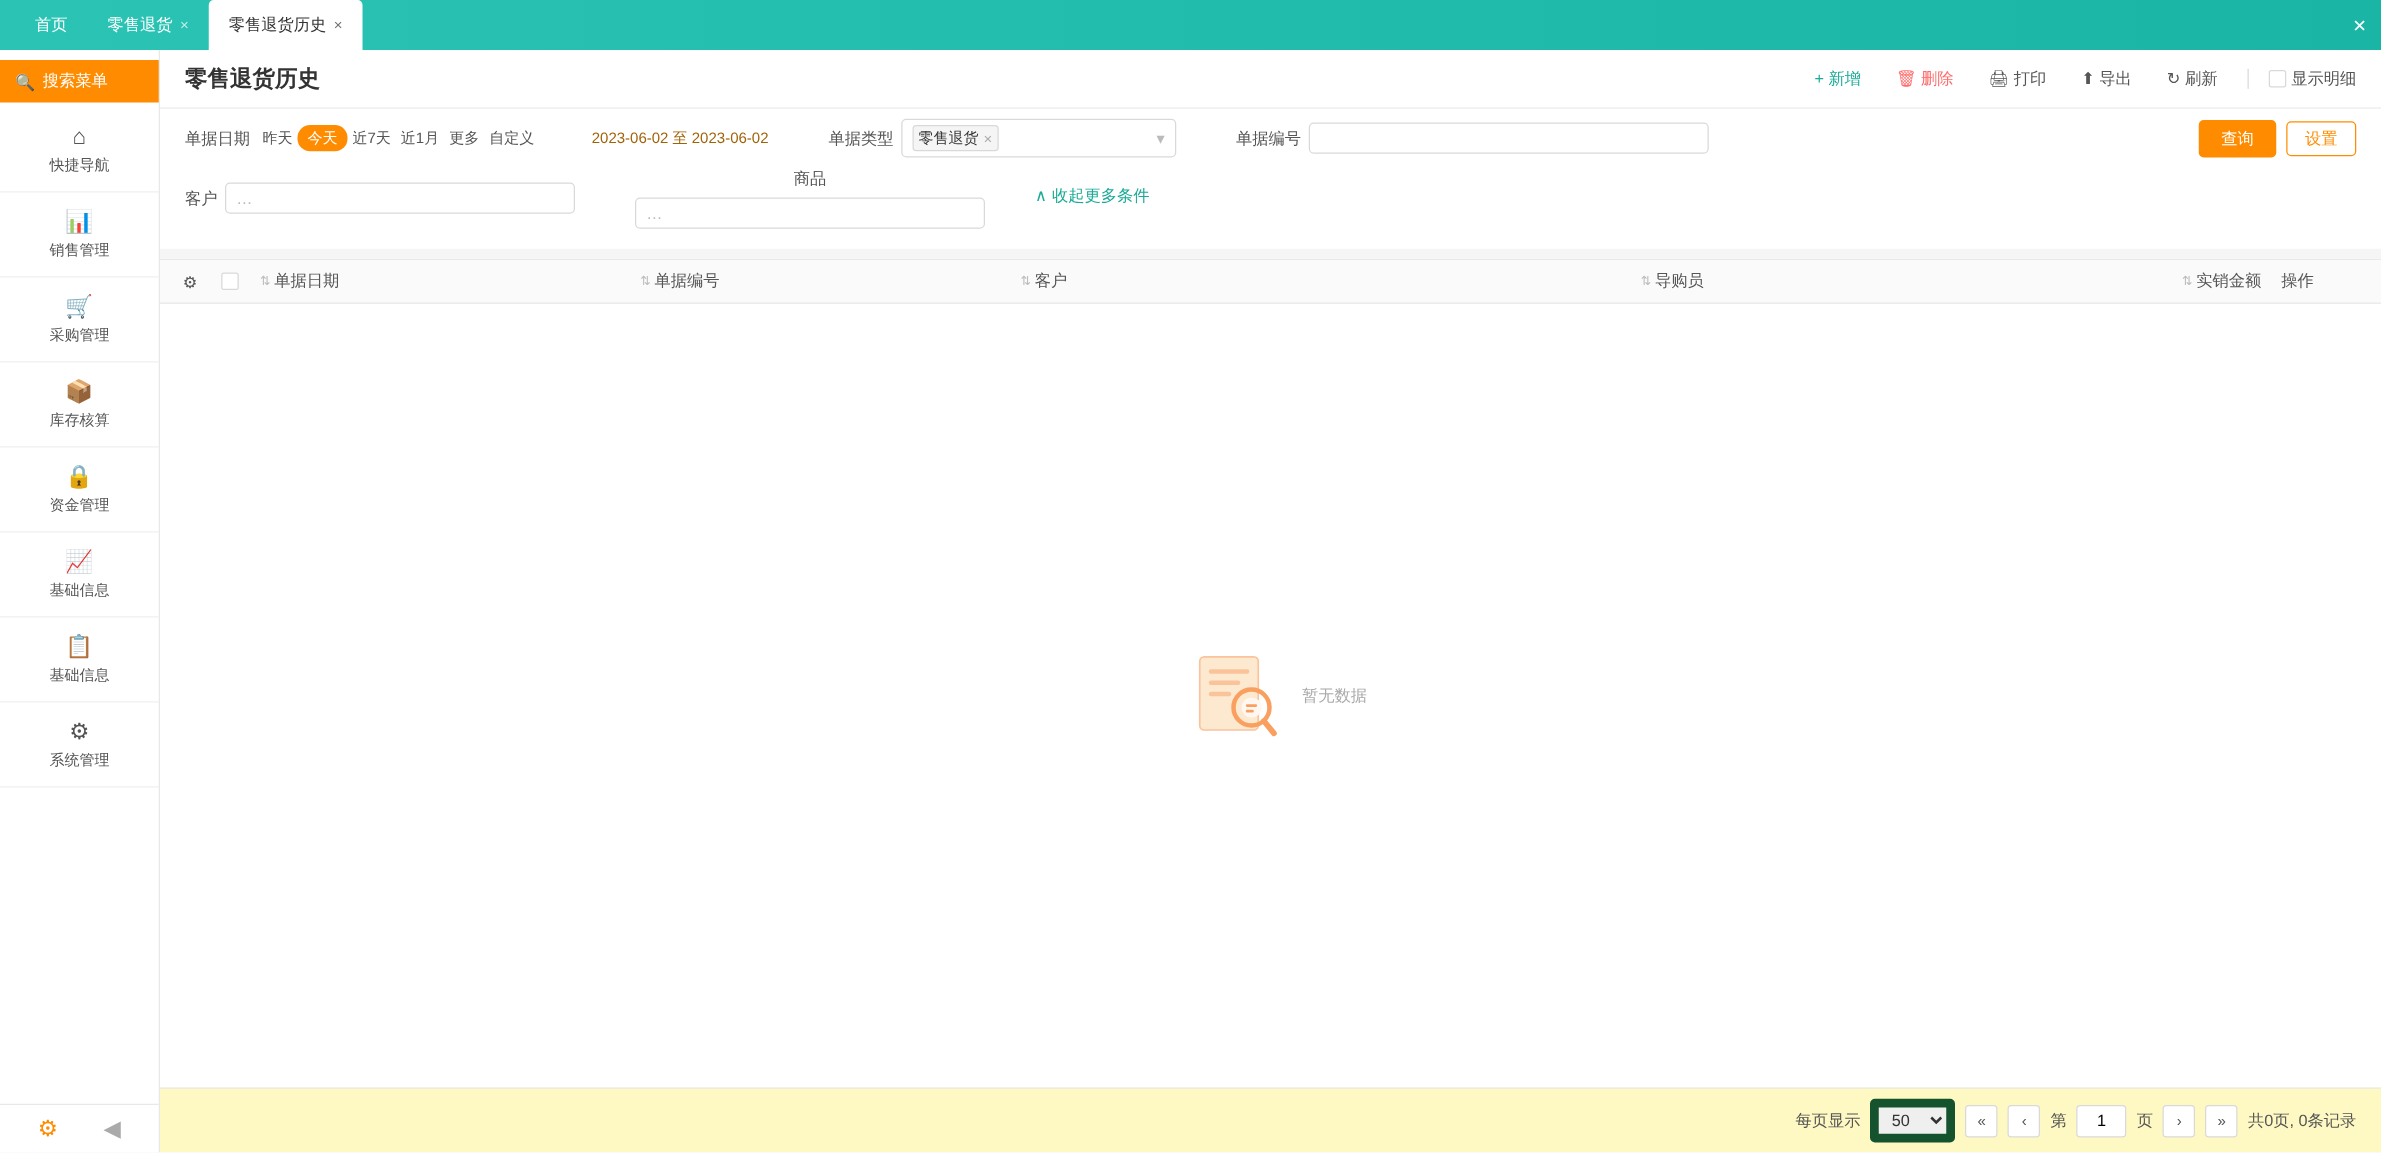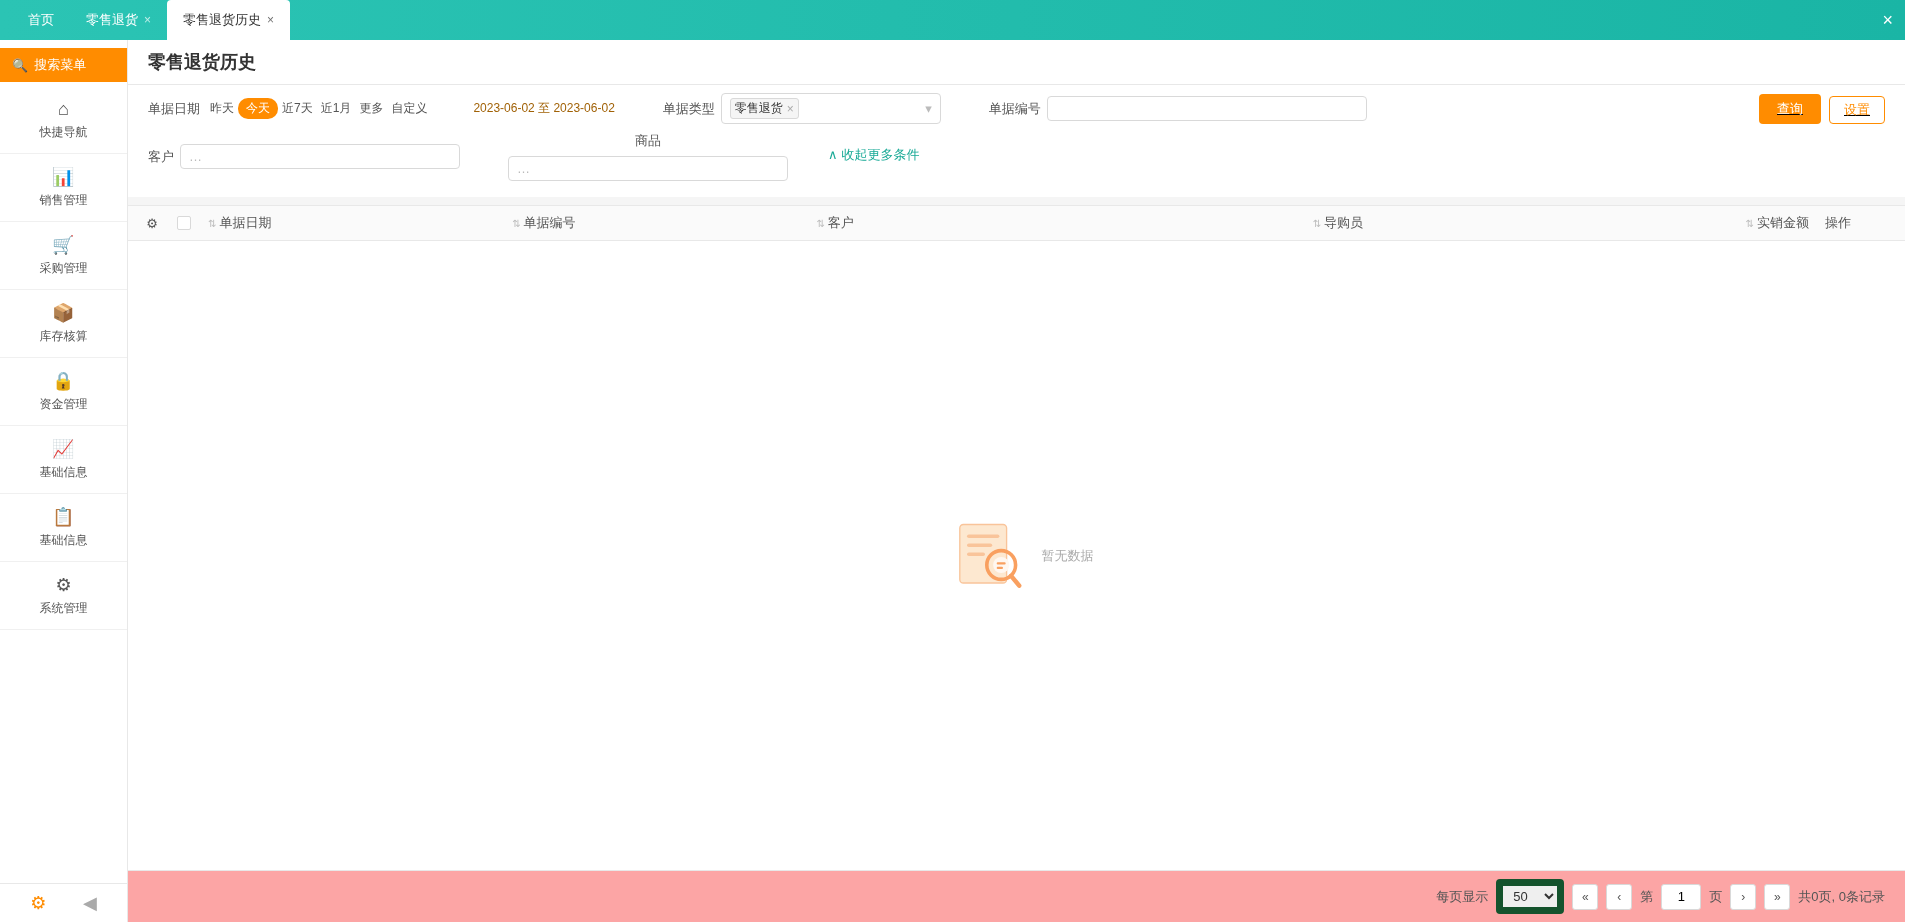--- a/index.html
+++ b/index.html
@@ -270,22 +270,21 @@
       gap: 4px;
       color: #1aaa97;
       cursor: pointer;
       font-size: 13px;
       margin: 4px 0 8px 0;
     }
     .filter-actions {
       display: flex;
       gap: 8px;
       margin-left: auto;
-      align-items: flex-end;
-      text-decoration: underline;
+      align-items: center;
     }
 
     
     .table-container {
       flex: 1;
       background: #fff;
       margin: 8px 0 0 0;
       overflow: hidden;
       display: flex;
       flex-direction: column;
@@ -330,21 +329,21 @@
       width: 90px;
       height: 90px;
     }
     .empty-text {
       color: #aaa;
       font-size: 13px;
     }
 
     
     .pagination {
-      background: #fca5a5;
+      background: #fef9c3;
       border-top: 1px solid #e8e8e8;
       padding: 8px 20px;
       display: flex;
       align-items: center;
       justify-content: flex-end;
       gap: 8px;
       font-size: 13px;
       color: #555;
     }
     .page-size-select {
@@ -457,20 +456,32 @@
       <span style="cursor:pointer;color:#ff8c00;font-size:18px;">⚙</span>
       <span style="cursor:pointer;color:#aaa;font-size:18px;">◀</span>
     </div>
   </div>
 
   <div class="main">
 
     <div class="page-header">
       <div class="page-title-row">
         <span class="page-title">零售退货历史</span>
+        <div class="toolbar">
+          <span class="toolbar-btn add">+ 新增</span>
+          <span class="toolbar-btn delete">🗑 删除</span>
+          <span class="toolbar-btn">🖨 打印</span>
+          <span class="toolbar-btn">⬆ 导出</span>
+          <span class="toolbar-btn">↻ 刷新</span>
+          <div class="divider-v"></div>
+          <label class="show-detail-checkbox">
+            <span class="checkbox-square"></span>
+            <span>显示明细</span>
+          </label>
+        </div>
       </div>
     </div>
 
     <div class="filter-area">
       <div class="filter-row">
 
         <div class="filter-item">
           <span class="filter-label">单据日期</span>
           <div class="date-btns">
             <span class="date-btn">昨天</span>

